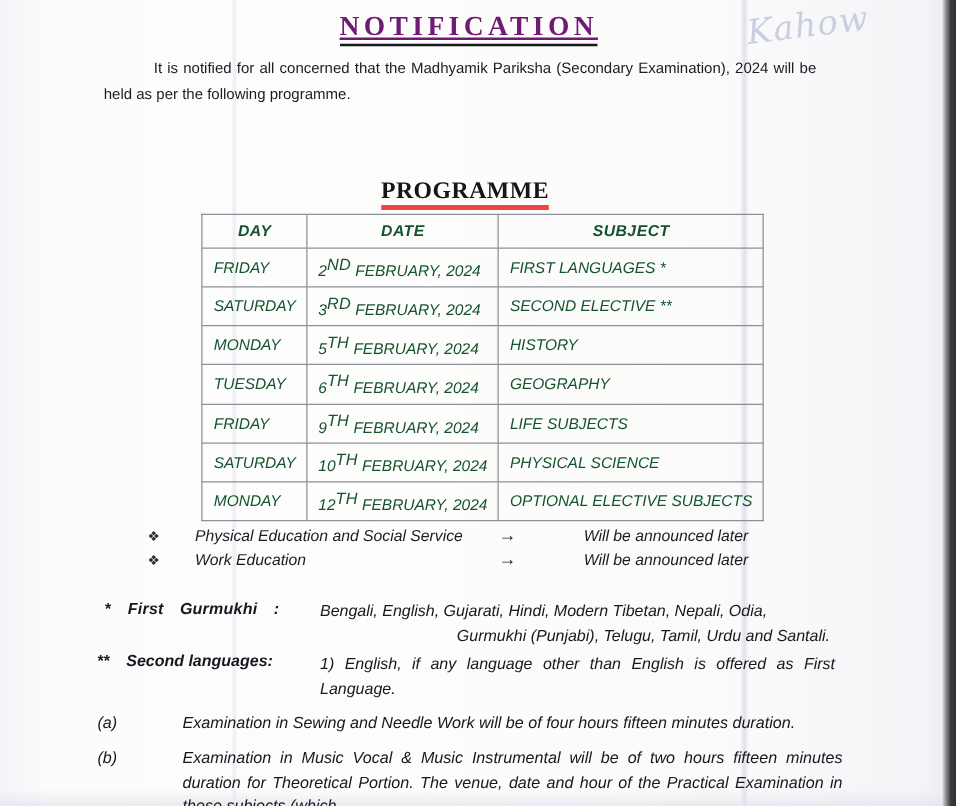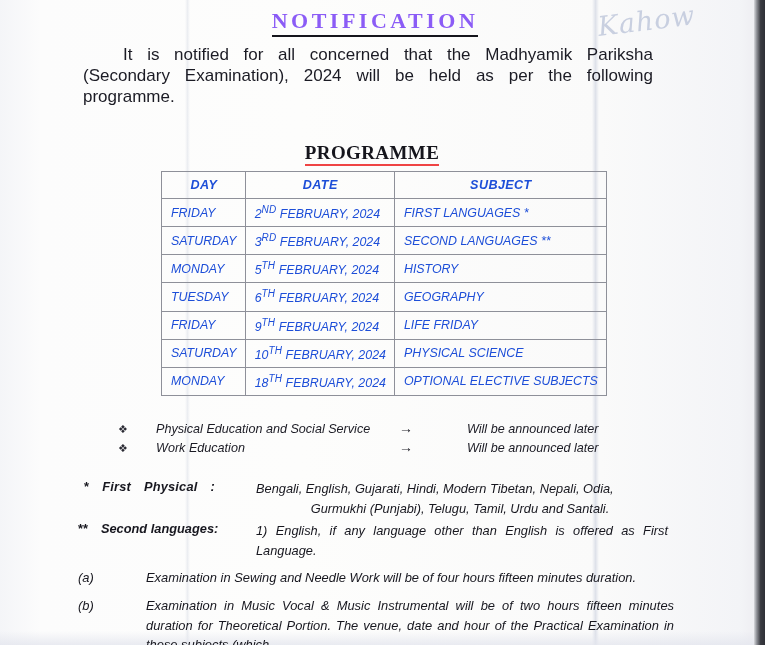--- a/index.html
+++ b/index.html
@@ -81,88 +81,89 @@
   .doc-title {
     position: absolute;
     top: 8px;
     left: 0;
     width: 750px;
     text-align: center;
     font-family: "Liberation Serif", serif;
     font-weight: bold;
     font-size: 22px;
     letter-spacing: 3.5px;
-    color: #8b5cf6;
+    color: #701a75;
+    text-decoration: underline;
   }
   .doc-title span.u {
     border-bottom: 2px solid #15151c;
     padding-bottom: 2px;
   }
   .section-title {
     position: absolute;
     top: 142px;
     left: 0;
     width: 744px;
     text-align: center;
     font-family: "Liberation Serif", serif;
     font-weight: bold;
     font-size: 19px;
     letter-spacing: 0.4px;
     color: #15151c;
   }
   .section-title span.u {
-    border-bottom: 2px solid #ef4444;
+    border-bottom: 4px solid #ef4444;
     padding-bottom: 1px;
   }
 
   
   .para {
     position: absolute;
     left: 83px;
     width: 570px;
-    font-size: 17px;
+    font-size: 12px;
     line-height: 21px;
     text-align: justify;
     color: #1b1b24;
   }
   .para .ind { display: inline-block; width: 40px; }
   #para-1 { top: 44px; }
   #para-2 { top: 92px; }
 
   
   #programme-table {
     position: absolute;
     top: 171px;
     left: 161px;
     width: 402px;
     border-collapse: collapse;
     font-style: italic;
     font-size: 12.4px;
-    color: #1d4ed8;
+    color: #14532d;
   }
   #programme-table th,
   #programme-table td {
     border: 1px solid #8e9099;
     padding: 5px 8px 5px 9px;
     height: 16px;
     vertical-align: middle;
     white-space: nowrap;
   }
   #programme-table th {
     text-align: center;
     font-weight: bold;
     font-style: italic;
     letter-spacing: 0.4px;
     font-size: 12.6px;
   }
   #programme-table td.col-day { width: 76px; }
   #programme-table td.col-date { width: 142px; }
   #programme-table td.col-subject { width: 176px; }
   #programme-table sup {
-    font-size: 10px;
+    font-size: 13px;
     vertical-align: super;
     letter-spacing: 0.2px;
     margin-top: 11px;
   }
 
   
   #special-subjects {
     position: absolute;
     top: 420px;
     left: 118px;
@@ -206,21 +207,21 @@
   #second-languages .lang-marker { width: 178px; }
   .lang-marker .star { font-style: normal; }
   .lang-marker .sp { display: inline-block; width: 13px; }
   .lang-body {
     font-style: italic;
     line-height: 19.5px;
     text-align: justify;
     flex: 1 1 auto;
   }
   #first-languages .lang-body { width: 404px; }
-  .lang-body .line2 { display: block; text-align: center; }
+  .lang-body .line2 { display: block; text-align: right; }
 
   
   .note {
     position: absolute;
     display: flex;
     font-style: italic;
     font-size: 12.9px;
     line-height: 19.5px;
     color: #17171f;
   }
@@ -266,45 +267,45 @@
       </thead>
       <tbody id="programme-tbody">
           <tr>
             <td class="col-day">FRIDAY</td>
             <td class="col-date"><span>2</span><sup>ND</sup><span> FEBRUARY, 2024</span></td>
             <td class="col-subject">FIRST LANGUAGES *</td>
           </tr>
           <tr>
             <td class="col-day">SATURDAY</td>
             <td class="col-date"><span>3</span><sup>RD</sup><span> FEBRUARY, 2024</span></td>
-            <td class="col-subject">SECOND LANGUAGES **</td>
+            <td class="col-subject">SECOND ELECTIVE **</td>
           </tr>
           <tr>
             <td class="col-day">MONDAY</td>
             <td class="col-date"><span>5</span><sup>TH</sup><span> FEBRUARY, 2024</span></td>
             <td class="col-subject">HISTORY</td>
           </tr>
           <tr>
             <td class="col-day">TUESDAY</td>
             <td class="col-date"><span>6</span><sup>TH</sup><span> FEBRUARY, 2024</span></td>
             <td class="col-subject">GEOGRAPHY</td>
           </tr>
           <tr>
             <td class="col-day">FRIDAY</td>
             <td class="col-date"><span>9</span><sup>TH</sup><span> FEBRUARY, 2024</span></td>
-            <td class="col-subject">LIFE FRIDAY</td>
+            <td class="col-subject">LIFE SUBJECTS</td>
           </tr>
           <tr>
             <td class="col-day">SATURDAY</td>
             <td class="col-date"><span>10</span><sup>TH</sup><span> FEBRUARY, 2024</span></td>
             <td class="col-subject">PHYSICAL SCIENCE</td>
           </tr>
           <tr>
             <td class="col-day">MONDAY</td>
-            <td class="col-date"><span>18</span><sup>TH</sup><span> FEBRUARY, 2024</span></td>
+            <td class="col-date"><span>12</span><sup>TH</sup><span> FEBRUARY, 2024</span></td>
             <td class="col-subject">OPTIONAL ELECTIVE SUBJECTS</td>
           </tr>
         </tbody>
     </table>
 
     <div id="special-subjects">
         <div class="bullet-row">
           <span class="bullet-mark">❖</span>
           <span class="bullet-label">Physical Education and Social Service</span>
           <span class="bullet-arrow">→</span>
@@ -313,21 +314,21 @@
         <div class="bullet-row">
           <span class="bullet-mark">❖</span>
           <span class="bullet-label">Work Education</span>
           <span class="bullet-arrow">→</span>
           <span class="bullet-value">Will be announced later</span>
         </div>
       </div>
 
     <div class="lang-note" id="first-languages">
       <div class="lang-marker">
-        <span class="star">*</span><span class="sp"></span><span>First</span><span class="sp"></span><span>Physical</span><span class="sp"></span><span>:</span>
+        <span class="star">*</span><span class="sp"></span><span>First</span><span class="sp"></span><span>Gurmukhi</span><span class="sp"></span><span>:</span>
       </div>
       <div class="lang-body">
         <span>Bengali, English, Gujarati, Hindi, Modern Tibetan, Nepali, Odia,</span>
         <span class="line2">Gurmukhi (Punjabi), Telugu, Tamil, Urdu and Santali.</span>
       </div>
     </div>
 
     <div class="lang-note" id="second-languages">
       <div class="lang-marker">
         <span class="star">**</span><span class="sp"></span><span>Second languages:</span>

